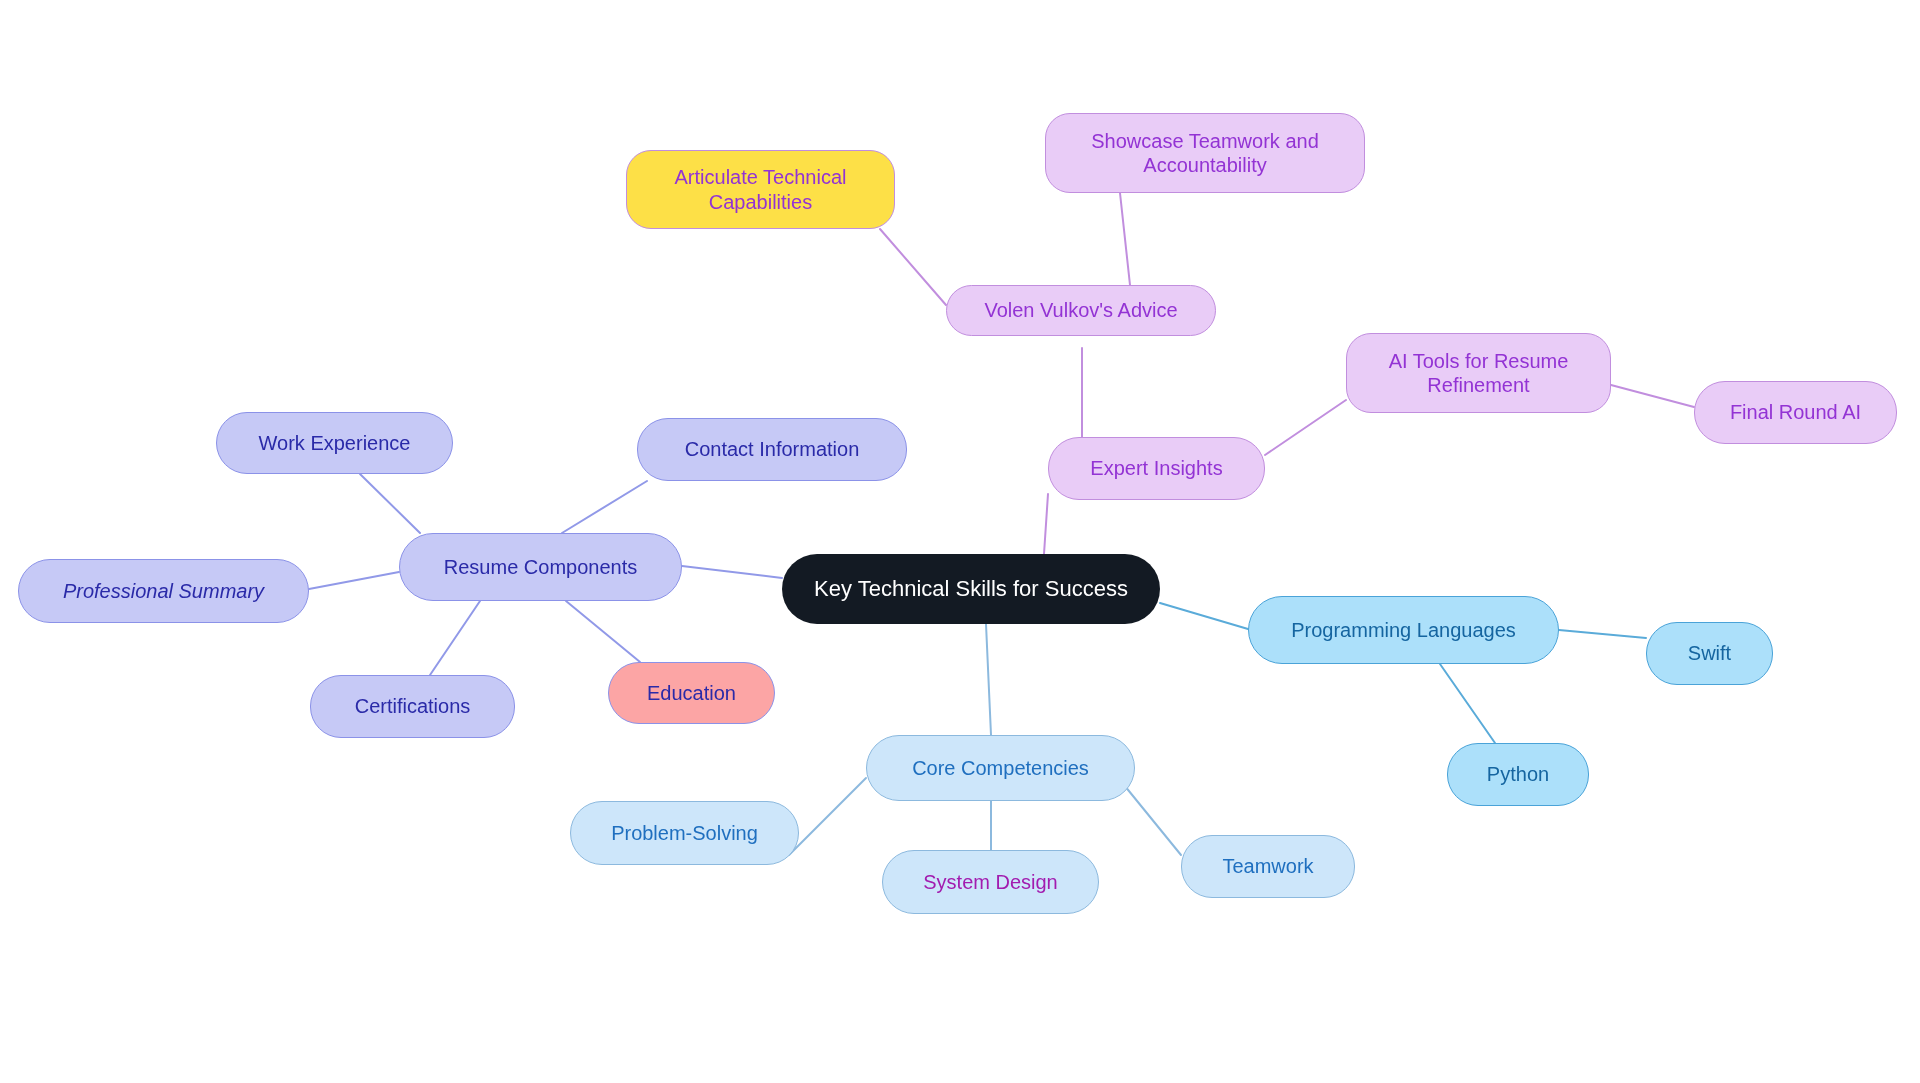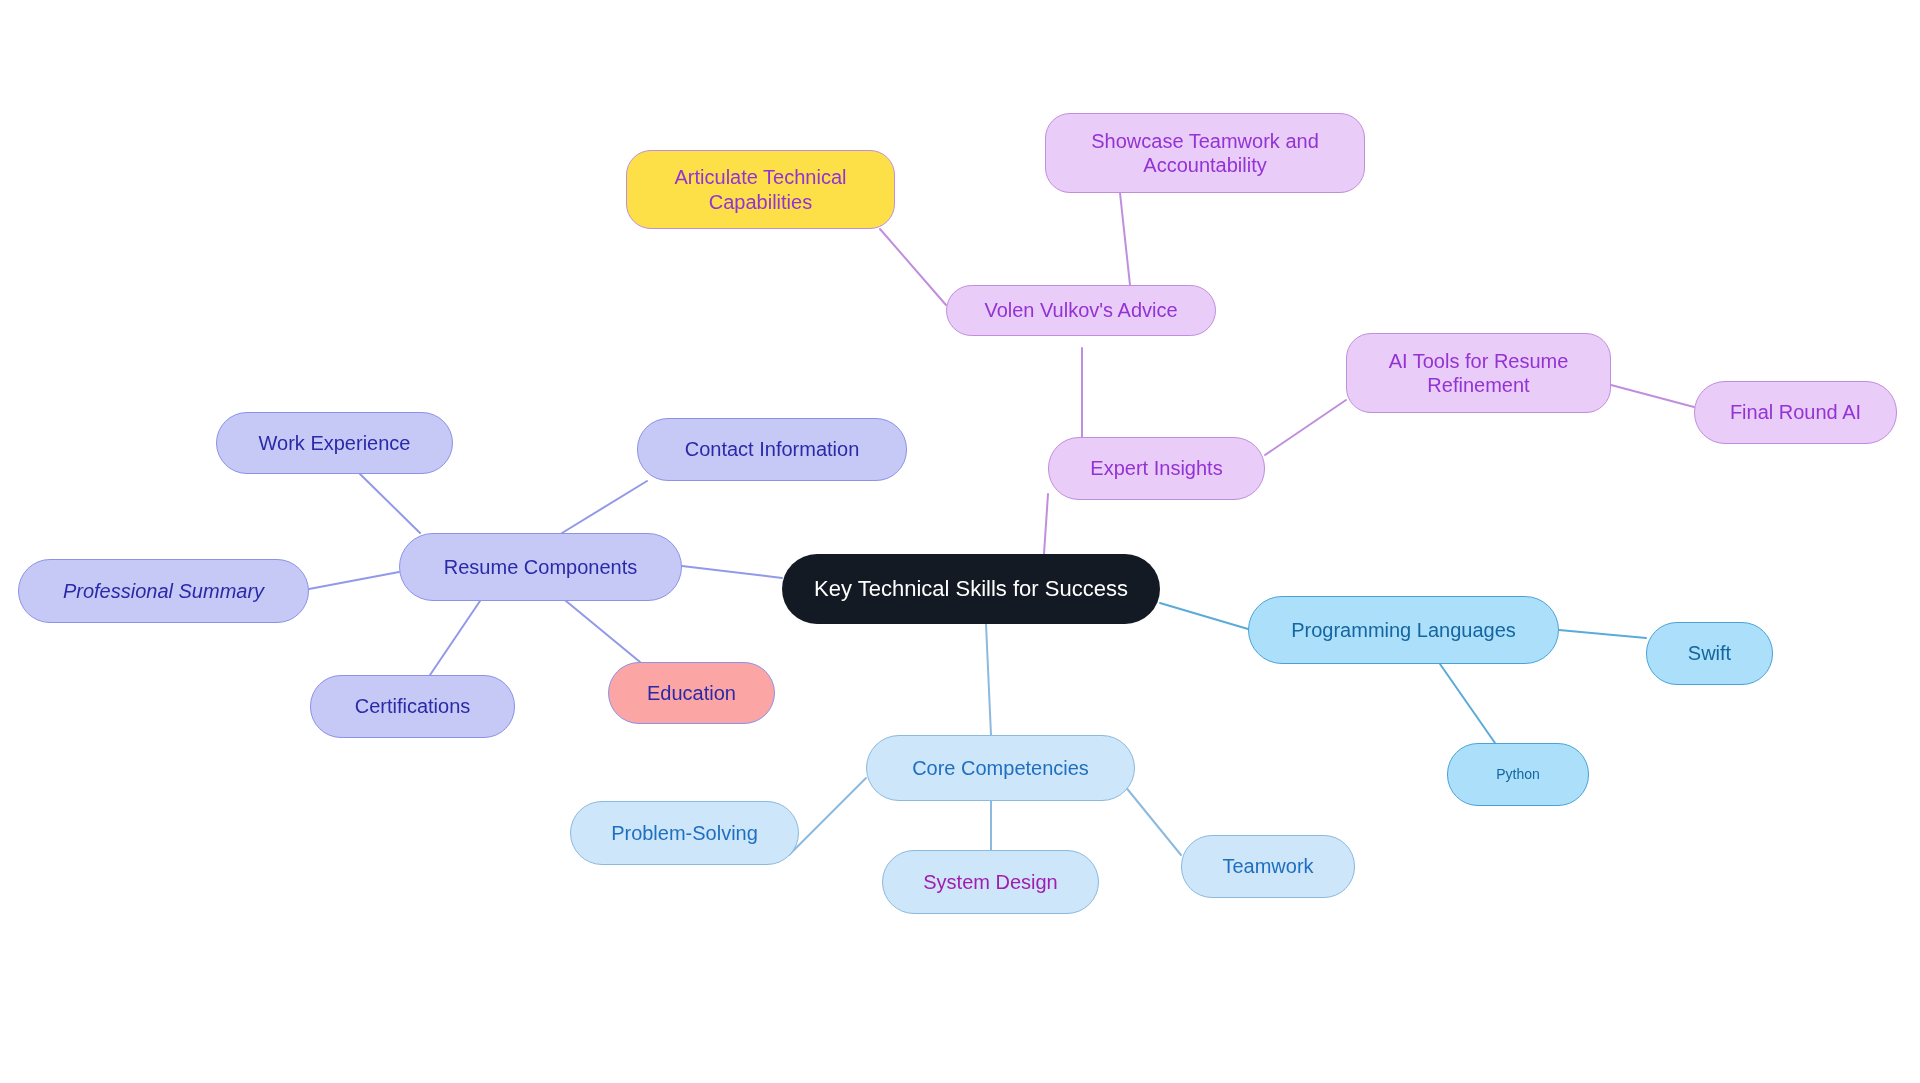--- a/index.html
+++ b/index.html
@@ -81,19 +81,19 @@
       <div class="node" style="left: 946px; top: 285px; width: 270px; height: 51px; border-radius: 31px; background: rgb(233, 204, 247); border-color: rgb(193, 142, 222); color: rgb(147, 51, 212); font-size: 20px;"><span class="node-label">Volen Vulkov's Advice</span></div>
       <div class="node" style="left: 626px; top: 150px; width: 269px; height: 79px; border-radius: 25px; background: #fde047; border-color: rgb(193, 142, 222); color: rgb(147, 51, 212); font-size: 20px;"><span class="node-label">Articulate Technical
 Capabilities</span></div>
       <div class="node" style="left: 1045px; top: 113px; width: 320px; height: 80px; border-radius: 25px; background: rgb(233, 204, 247); border-color: rgb(193, 142, 222); color: rgb(147, 51, 212); font-size: 20px;"><span class="node-label">Showcase Teamwork and
 Accountability</span></div>
       <div class="node" style="left: 1346px; top: 333px; width: 265px; height: 80px; border-radius: 25px; background: rgb(233, 204, 247); border-color: rgb(193, 142, 222); color: rgb(147, 51, 212); font-size: 20px; align-items: center;"><span class="node-label">AI Tools for Resume
 Refinement</span></div>
       <div class="node" style="left: 1694px; top: 381px; width: 203px; height: 63px; border-radius: 31px; background: rgb(233, 204, 247); border-color: rgb(193, 142, 222); color: rgb(147, 51, 212); font-size: 20px;"><span class="node-label">Final Round AI</span></div>
       <div class="node" style="left: 1248px; top: 596px; width: 311px; height: 68px; border-radius: 34px; background: rgb(172, 224, 250); border-color: rgb(74, 163, 216); color: rgb(21, 101, 160); font-size: 20px;"><span class="node-label">Programming Languages</span></div>
       <div class="node" style="left: 1646px; top: 609px; width: 127px; height: 63px; border-radius: 31px; background: rgb(172, 224, 250); border-color: rgb(74, 163, 216); color: rgb(21, 101, 160); font-size: 20px; margin-top: 13px;"><span class="node-label">Swift</span></div>
-      <div class="node" style="left: 1447px; top: 743px; width: 142px; height: 63px; border-radius: 31px; background: rgb(172, 224, 250); border-color: rgb(74, 163, 216); color: rgb(21, 101, 160); font-size: 14px; justify-content: center;"><span class="node-label">Python</span></div>
+      <div class="node" style="left: 1447px; top: 743px; width: 142px; height: 63px; border-radius: 31px; background: rgb(172, 224, 250); border-color: rgb(74, 163, 216); color: rgb(21, 101, 160); font-size: 20px; justify-content: center;"><span class="node-label">Python</span></div>
       <div class="node" style="left: 866px; top: 735px; width: 269px; height: 66px; border-radius: 33px; background: rgb(205, 230, 250); border-color: rgb(140, 185, 222); color: rgb(31, 111, 191); font-size: 20px;"><span class="node-label">Core Competencies</span></div>
       <div class="node" style="left: 570px; top: 801px; width: 229px; height: 64px; border-radius: 32px; background: rgb(205, 230, 250); border-color: rgb(140, 185, 222); color: rgb(31, 111, 191); font-size: 20px;"><span class="node-label">Problem-Solving</span></div>
       <div class="node" style="left: 882px; top: 850px; width: 217px; height: 64px; border-radius: 32px; background: rgb(205, 230, 250); border-color: rgb(140, 185, 222); color: #a21caf; font-size: 20px;"><span class="node-label">System Design</span></div>
       <div class="node" style="left: 1181px; top: 835px; width: 174px; height: 63px; border-radius: 31px; background: rgb(205, 230, 250); border-color: rgb(140, 185, 222); color: rgb(31, 111, 191); font-size: 20px;"><span class="node-label">Teamwork</span></div>
     </div>
 </div>
 
 </body></html>

